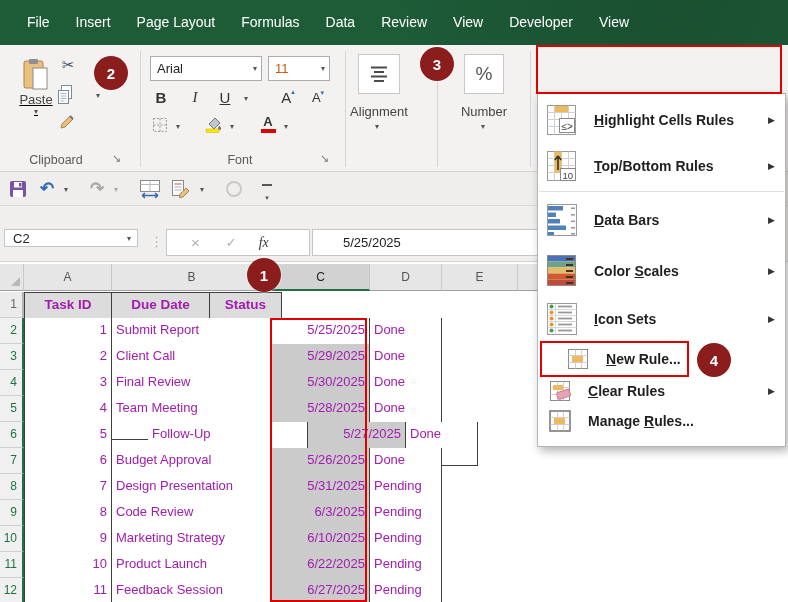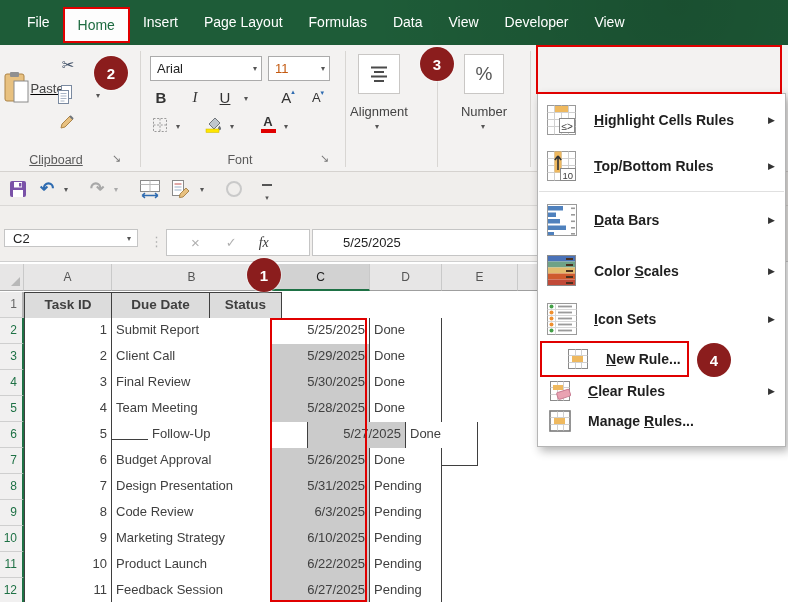--- a/index.html
+++ b/index.html
@@ -50,21 +50,21 @@
   .corner { width:24px; position:relative; }
   .tri { position:absolute; right:3px; bottom:4px; width:0; height:0;
     border-left:9px solid transparent; border-bottom:9px solid #b8b8b8; }
   .rows { position:absolute; left:0; top:30px; }
   .srow { display:flex; height:26px; }
   .rowhdr { width:24px; height:26px; background:#ecebeb; border-right:2px solid #b5b5b5;
     border-bottom:1px solid #cfcfcf; font-size:12px; color:#666; text-align:right;
     padding-right:5px; line-height:25px; }
   .rowhdr-sel { color:#1e7145; border-right-color:#1e7145; background:#f1f0f0; }
   .cell { height:44px; border-right:1px solid #3f3f3f; border-bottom:1px solid #3f3f3f;
-    font-size:13px; color:#404040; line-height:24px; background:#fff; overflow:hidden; white-space:nowrap; }
+    font-size:13px; color:#a21caf; line-height:24px; background:#fff; overflow:hidden; white-space:nowrap; }
   .srow .cell:nth-child(2) { border-left:1px solid #3f3f3f; }
   .hcell { background:#dcdcdc; font-weight:bold; text-align:center; border-top:1px solid #3f3f3f;
     font-size:13.5px; }
   .c0 { text-align:right; padding-right:4px; }
   .c1 { text-align:left; padding-left:4px; }
   .c2 { text-align:right; padding-right:4px; }
   .c3 { text-align:left; padding-left:4px; }
   .csel { background:#cbcbcb; }
   .csel-active { background:#fff; }
 
@@ -88,34 +88,34 @@
   u { text-decoration:underline; }
 </style>
 </head>
 <body>
 
 <div id="root">
 
   <div class="titlebar">
     <div class="tabs">
         <div class="tab">File</div>
-        <div class="tab tab-active">Home</div>
         <div class="tab">Insert</div>
         <div class="tab">Page Layout</div>
         <div class="tab">Formulas</div>
         <div class="tab">Data</div>
+        <div class="tab">Review</div>
         <div class="tab">View</div>
         <div class="tab">Developer</div>
         <div class="tab">View</div>
       </div>
   </div>
 
   <div class="ribbon">
 
-    <div class="rbtn" style="left:14px; top:9px; width:44px; height:66px; flex-direction:row;text-decoration:underline;">
+    <div class="rbtn" style="left:14px; top:9px; width:44px; height:66px; flex-direction:column;text-decoration:underline;">
       <span class="icon">
         <svg width="26" height="32">
             <rect x="1" y="3" width="19" height="27" rx="2" fill="#e8c180" stroke="#ac8447"></rect>
             <rect x="6" y="1" width="9" height="5" rx="1" fill="#909090"></rect>
             <rect x="10" y="10" width="14" height="21" fill="#fff" stroke="#8a8a8a"></rect>
           </svg>
       </span>
       <span style="font-size:13px; color:#444; margin-top:2px;">Paste</span>
       <span style="font-size:8px; color:#555;">▾</span>
     </div>
@@ -133,21 +133,21 @@
     </div>
     <span class="chev" style="left:96px; top:46px;">▾</span>
     <div class="rbtn" style="left:56px; top:66px; width:22px; height:20px;">
       <span class="icon">
         <svg width="16" height="18">
             <path d="M2 16l4-1 8-8-3-3-8 8z" fill="#e8c180" stroke="#ac8447"></path>
             <path d="M11 4l3 3" stroke="#70757a" stroke-width="2"></path>
           </svg>
       </span>
     </div>
-    <div class="glabel" style="left:0; width:112px;text-decoration:underline;">Clipboard</div>
+    <div class="glabel" style="left:0; width:112px;">Clipboard</div>
     <span class="launcher" style="left:112px;">↘</span>
     <div class="gsep" style="left:140px;"></div>
 
     <div class="combo" style="left:150px; top:11px; width:112px;">
       <span>Arial</span>
       <span class="ca">▾</span>
     </div>
     <div class="combo" style="left:268px; top:11px; width:62px;">
       <span style="color:#c45a10;">11</span>
       <span class="ca">▾</span>

